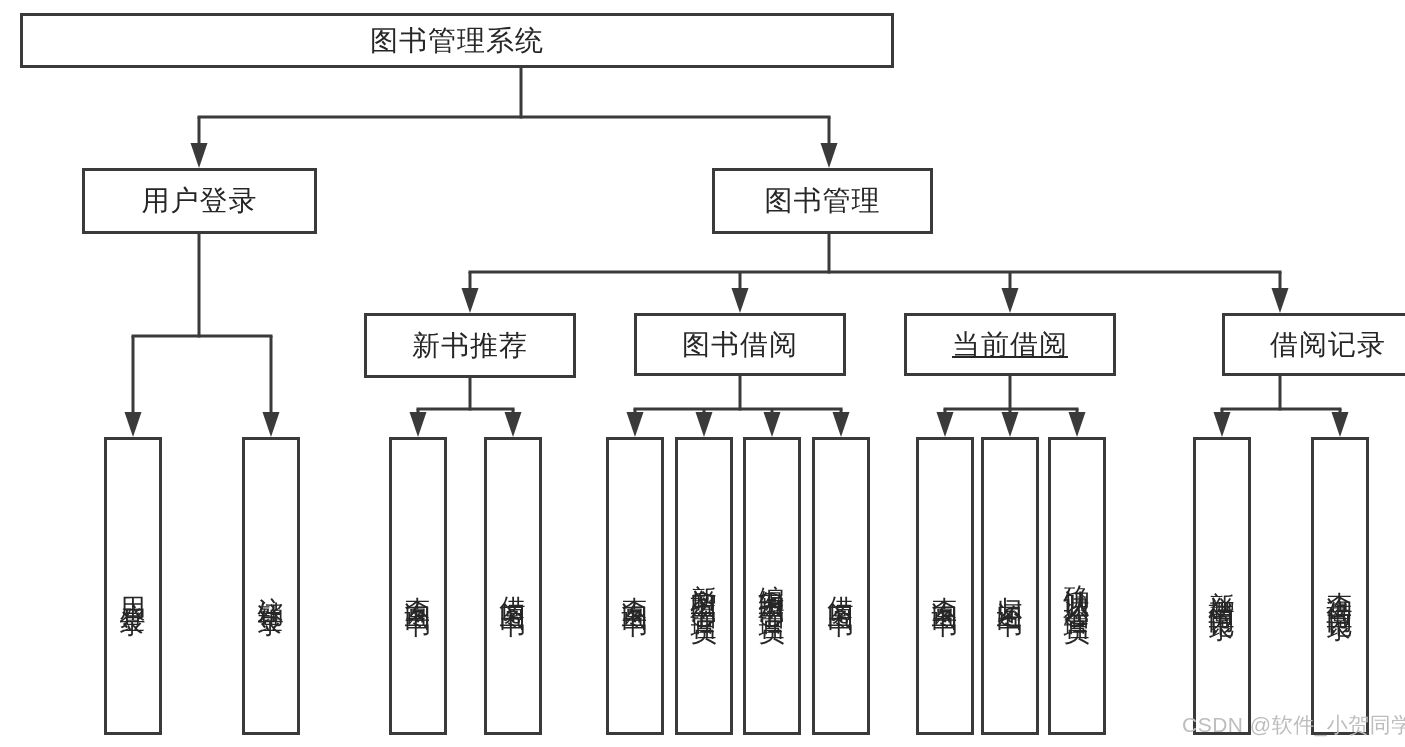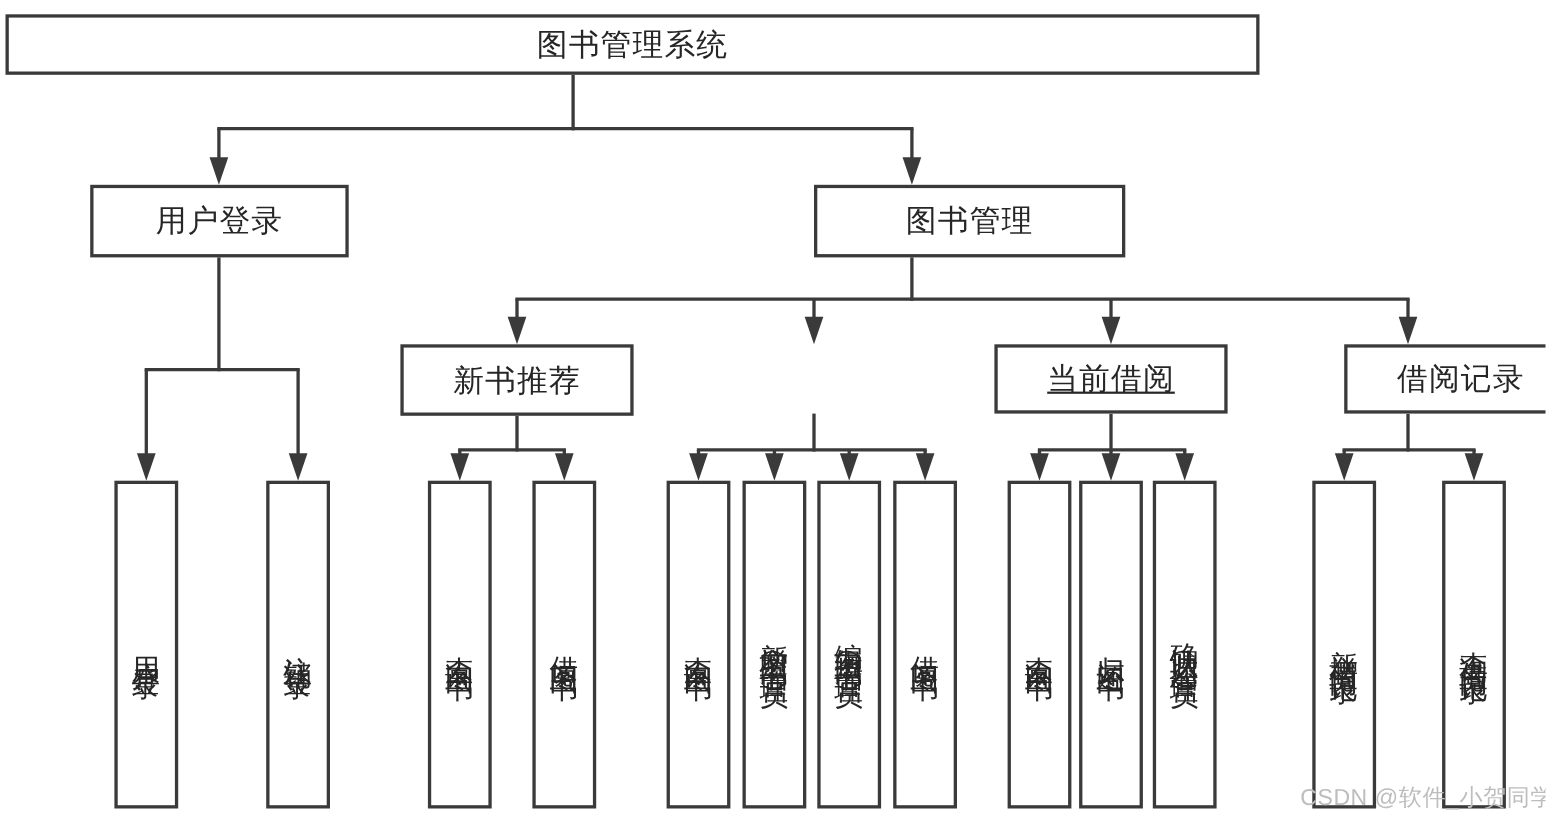--- a/index.html
+++ b/index.html
@@ -121,34 +121,37 @@
     <polygon points="1001.5,412 1018.5,412 1010,437"></polygon>
     <line x1="1077" y1="409" x2="1077" y2="416"></line>
     <polygon points="1068.5,412 1085.5,412 1077,437"></polygon>
 
     <line x1="1222" y1="409" x2="1222" y2="416"></line>
     <polygon points="1213.5,412 1230.5,412 1222,437"></polygon>
     <line x1="1340" y1="409" x2="1340" y2="416"></line>
     <polygon points="1331.5,412 1348.5,412 1340,437"></polygon>
   </svg>
 
-  <div class="node h" style="left:5px; top:13px; width:1140px; height:55px;">
+  <div class="node h" style="left:20px; top:13px; width:874px; height:55px;">
     <span>图书管理系统</span>
   </div>
 
   <div class="node h" style="left:82px; top:168px; width:235px; height:66px;">
     <span>用户登录</span>
   </div>
-  <div class="node h" style="left:712px; top:168px; width:283px; height:66px;margin-left:28px;">
+  <div class="node h" style="left:712px; top:168px; width:221px; height:66px;">
     <span>图书管理</span>
   </div>
 
   <div class="node h" style="left:364px; top:313px; width:212px; height:65px;">
     <span>新书推荐</span>
   </div>
+  <div class="node h" style="left:634px; top:313px; width:212px; height:63px;">
+    <span>图书借阅</span>
+  </div>
   <div class="node h" style="left:904px; top:313px; width:212px; height:63px;text-decoration:underline;">
     <span>当前借阅</span>
   </div>
   <div class="node h" style="left:1174px; top:313px; width:212px; height:63px;margin-left:48px;">
     <span>借阅记录</span>
   </div>
 
   <div class="node v" style="left:104px; top:437px; width:58px; height:298px;">
     <span>用户登录</span>
   </div>

